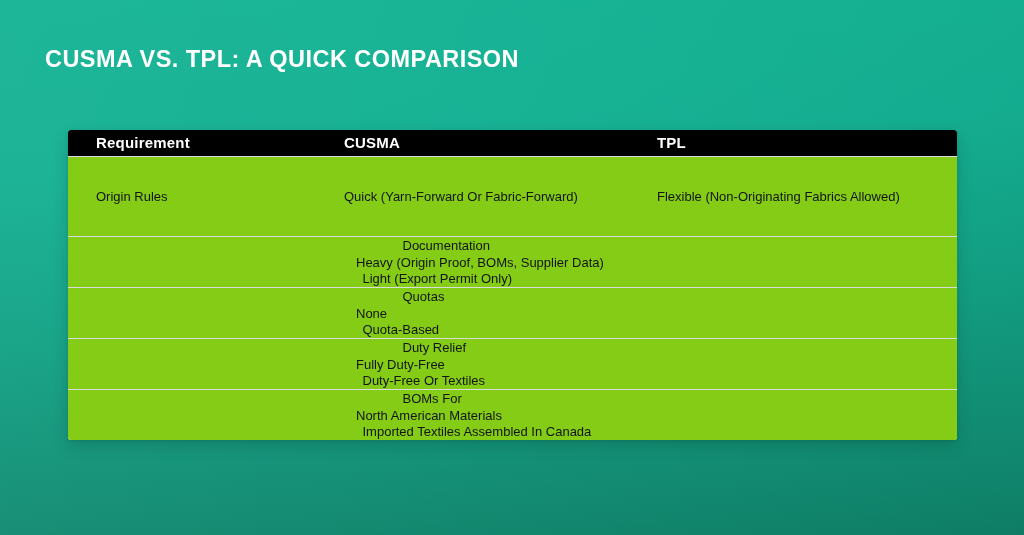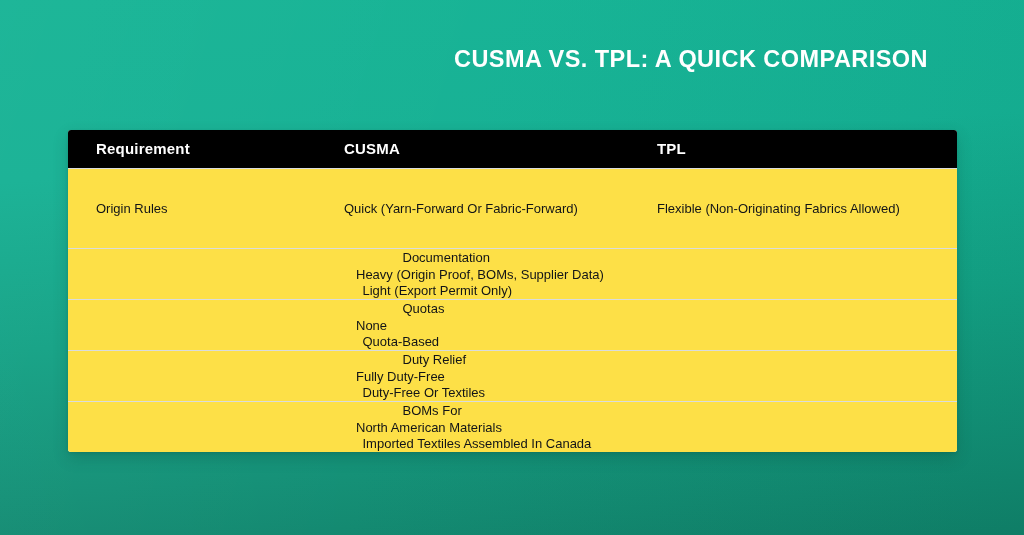--- a/index.html
+++ b/index.html
@@ -33,61 +33,62 @@
     background-image:
       linear-gradient(108deg, rgba(255,255,255,0.045) 0%, rgba(255,255,255,0.015) 45%, rgba(0,0,0,0.03) 100%);
     pointer-events: none;
   }
 
   .poster-title {
     position: absolute;
     top: 44px;
     left: 0;
     width: 928px;
-    text-align: right;
+    text-align: left;
     color: #ffffff;
     font-size: 23.5px;
     font-weight: bold;
     letter-spacing: 0.45px;
     line-height: 30px;
     text-transform: uppercase;
     z-index: 3;
+    padding-left: 45px;
   }
 
   .table-card {
     position: absolute;
     left: 68px;
     top: 130px;
     width: 889px;
     background: #ffffff;
     border-radius: 3px;
     box-shadow: 0 6px 16px rgba(0, 52, 42, 0.20), 0 1px 3px rgba(0, 52, 42, 0.14);
     overflow: hidden;
     z-index: 2;
   }
 
   .thead {
     display: flex;
     align-items: center;
     background: #000000;
-    height: 38px;
+    height: 26px;
   }
 
   .thead .cell {
     color: #ffffff;
     font-size: 15px;
     font-weight: bold;
     letter-spacing: 0.2px;
     white-space: nowrap;
   }
 
   .trow {
     display: flex;
     align-items: center;
-    background: #fde047;
+    background: #84cc16;
     border-top: 1px solid #d9dcde;
   }
 
   .trow.tall { height: 79px; }
   .trow.std  { height: 50px; flex-direction: column; }
 
   .cell {
     box-sizing: border-box;
     color: #121417;
     font-size: 13px;

